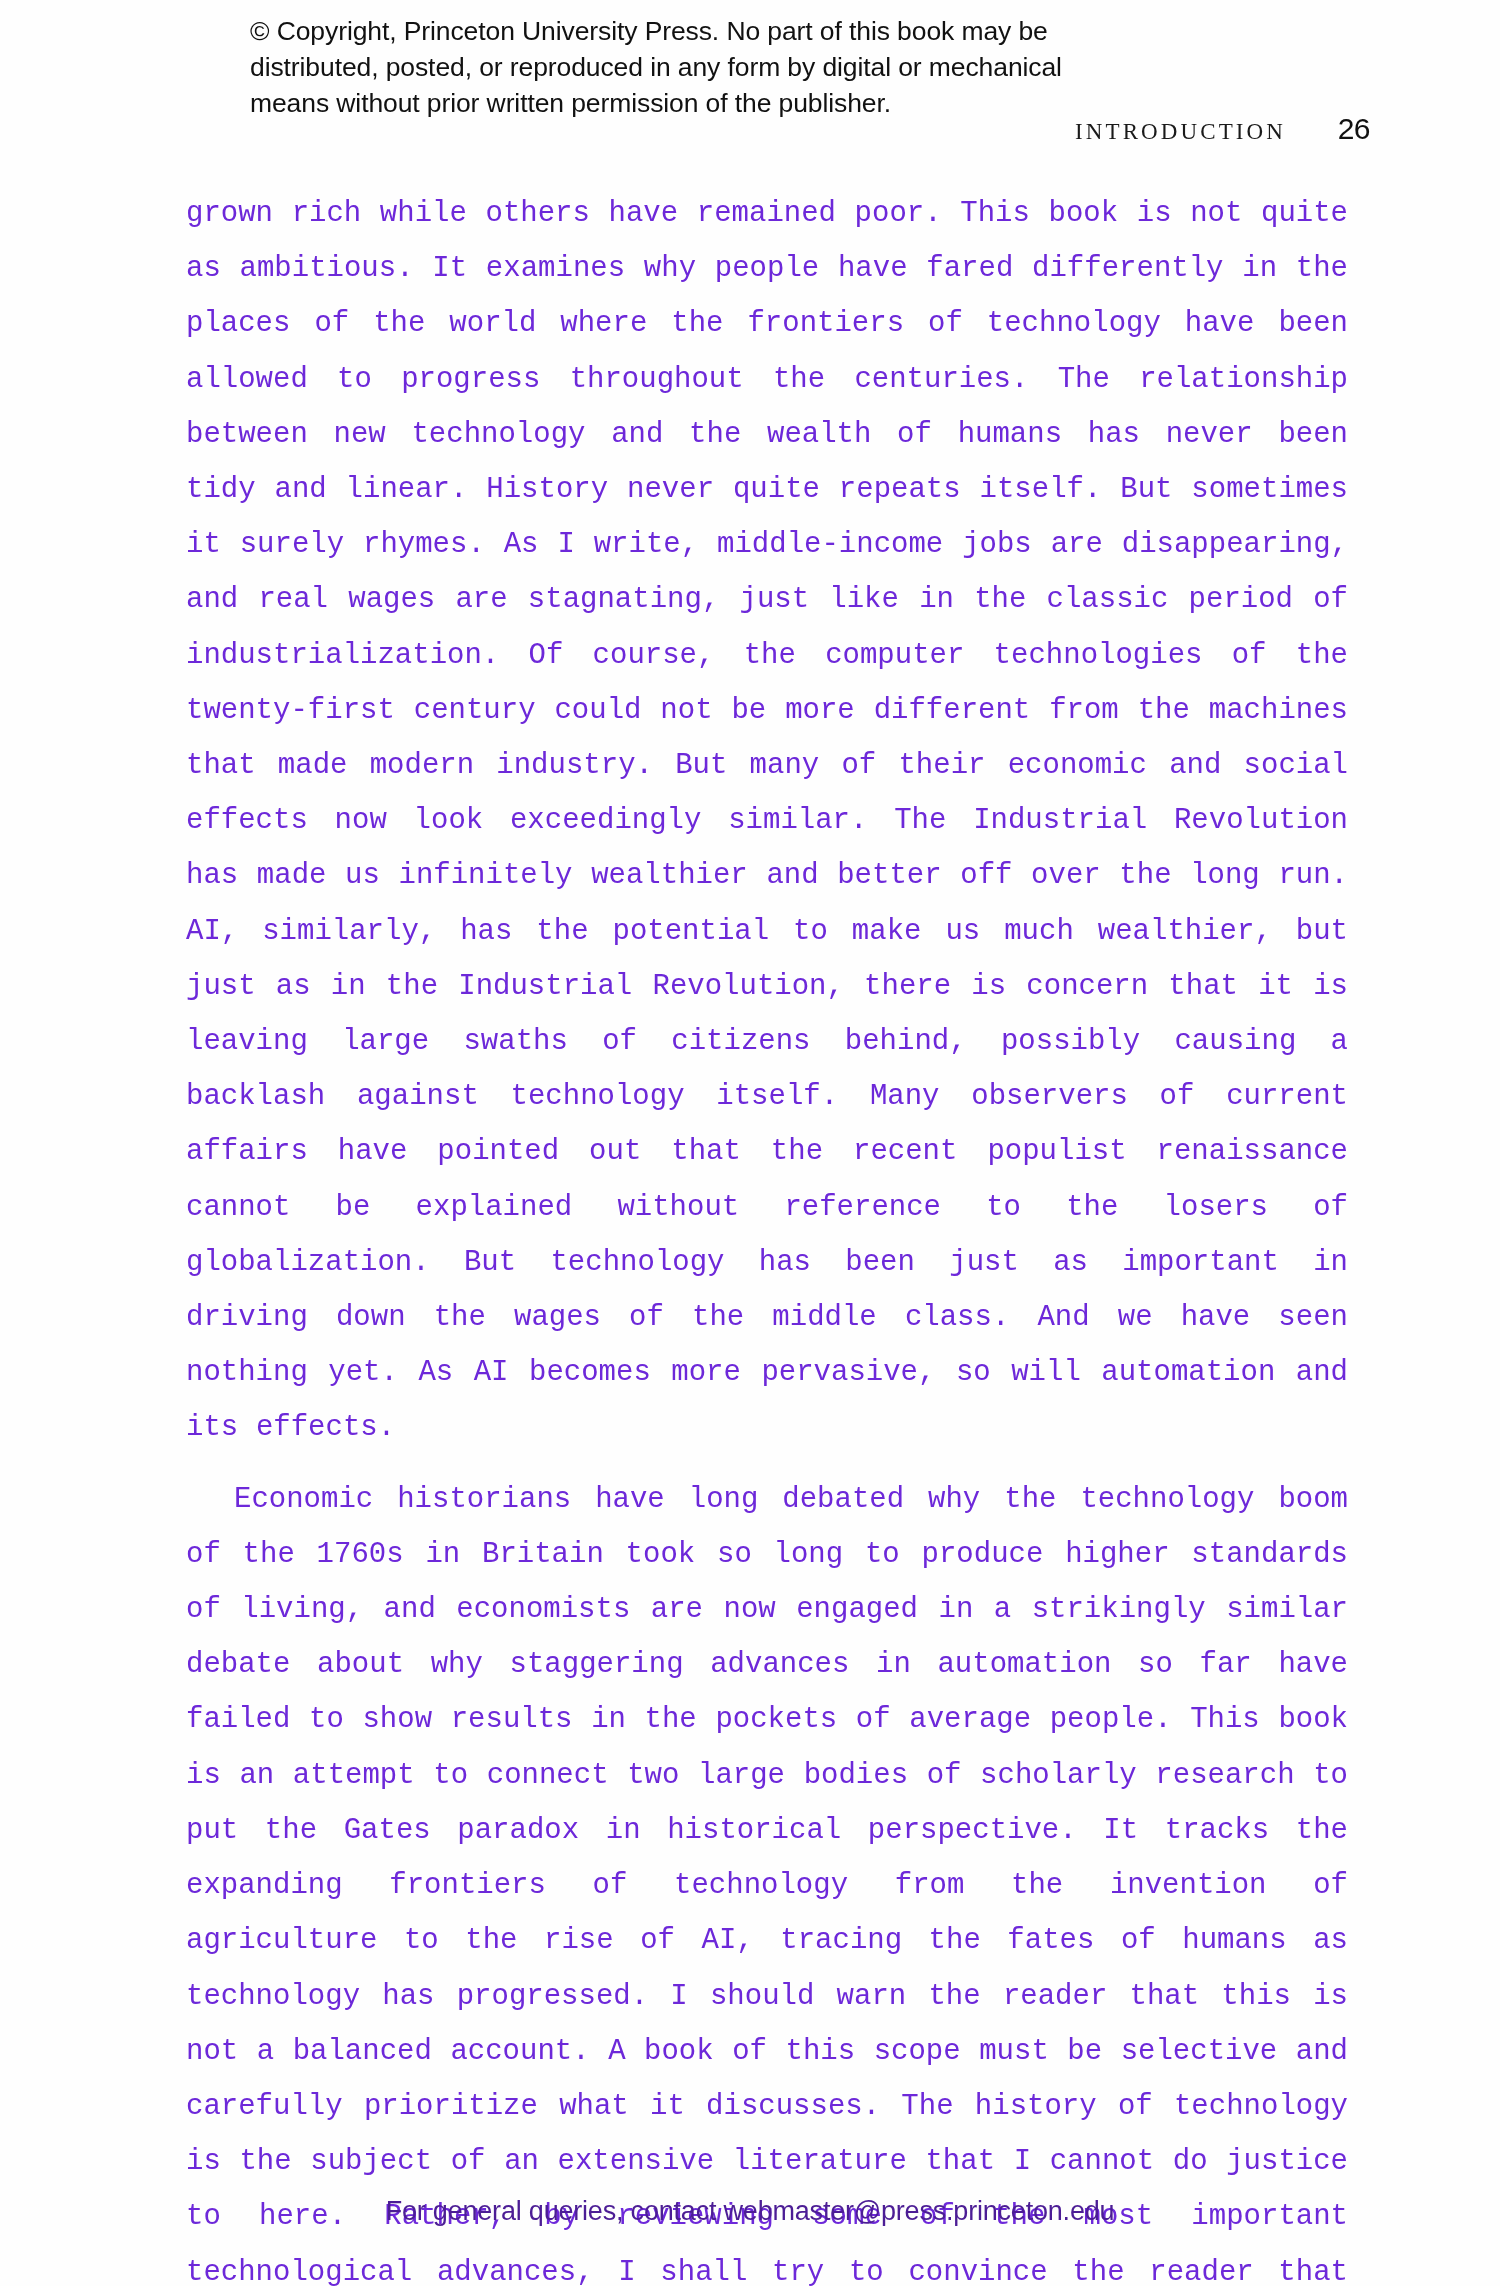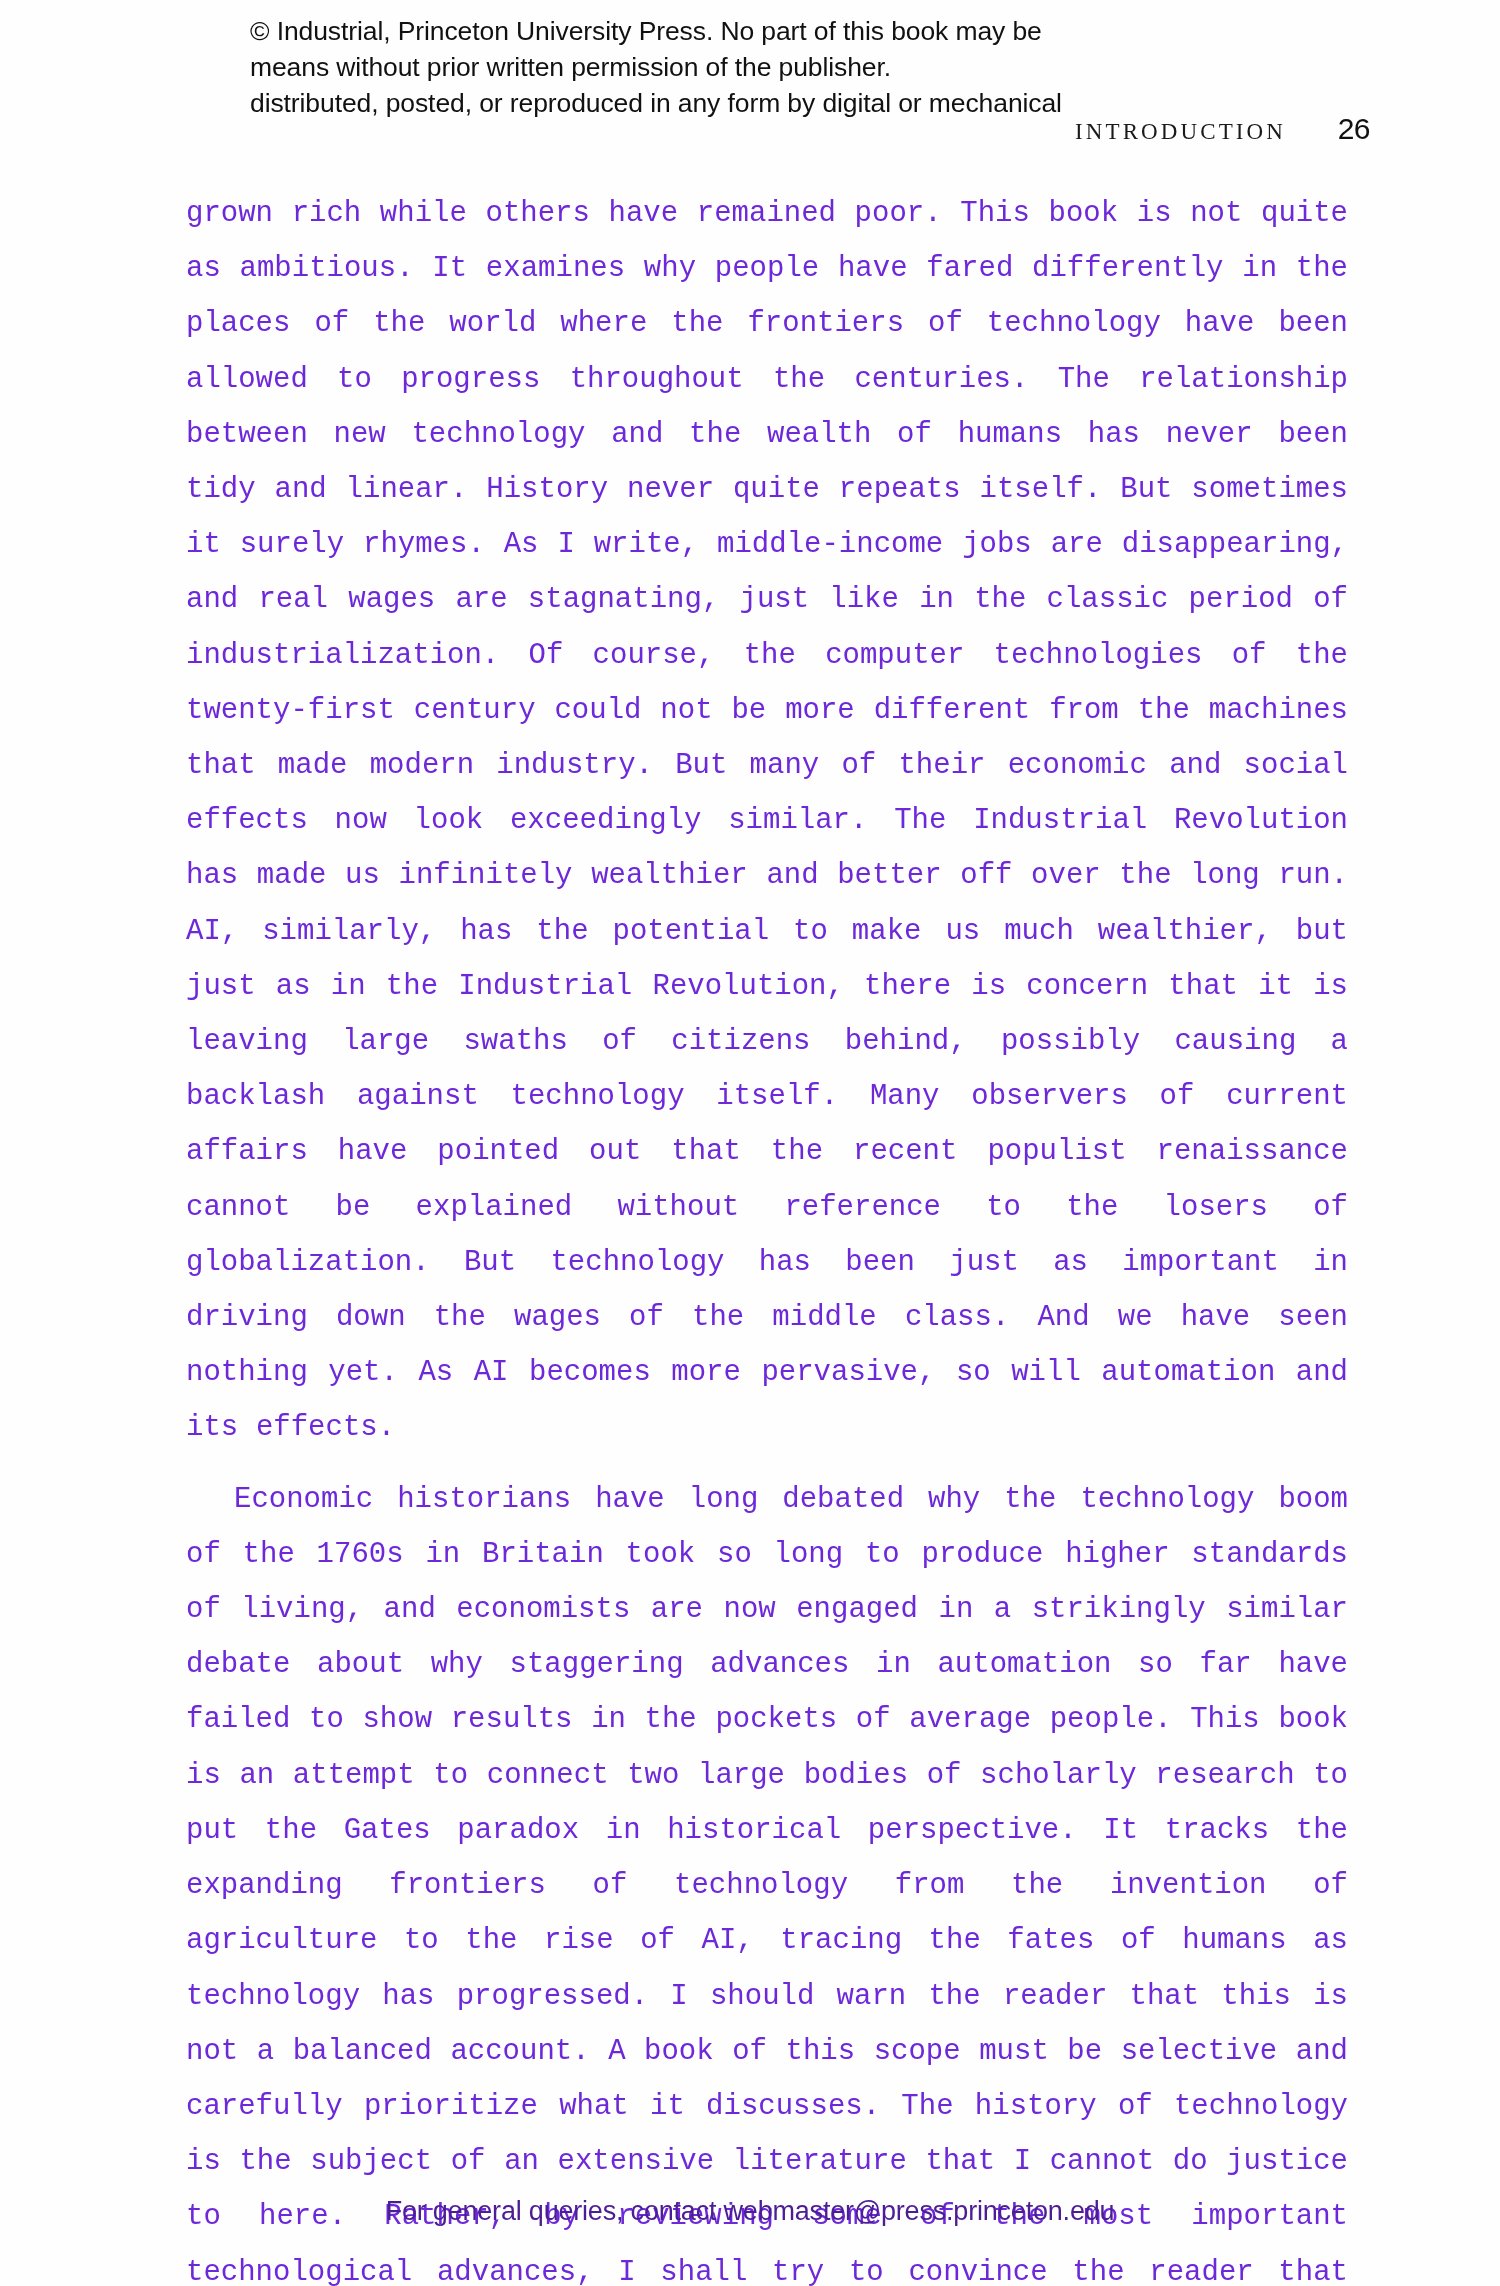--- a/index.html
+++ b/index.html
@@ -105,23 +105,23 @@
     color: #4c1d95;
     letter-spacing: -0.2px;
   }
 </style>
 </head>
 <body>
 
 <div class="page">
 
   <div class="copyright-stamp">
-    <span class="cline">© Industrial, Princeton University Press. No part of this book may be</span>
+    <span class="cline">© Copyright, Princeton University Press. No part of this book may be</span>
+    <span class="cline">distributed, posted, or reproduced in any form by digital or mechanical</span>
     <span class="cline">means without prior written permission of the publisher.</span>
-    <span class="cline">distributed, posted, or reproduced in any form by digital or mechanical</span>
   </div>
 
   <div class="running-head">
     <div class="running-head-inner">
       <span class="rh-title">INTRODUCTION</span>
       <span class="rh-folio">26</span>
     </div>
   </div>
 
   <div class="text-column">

